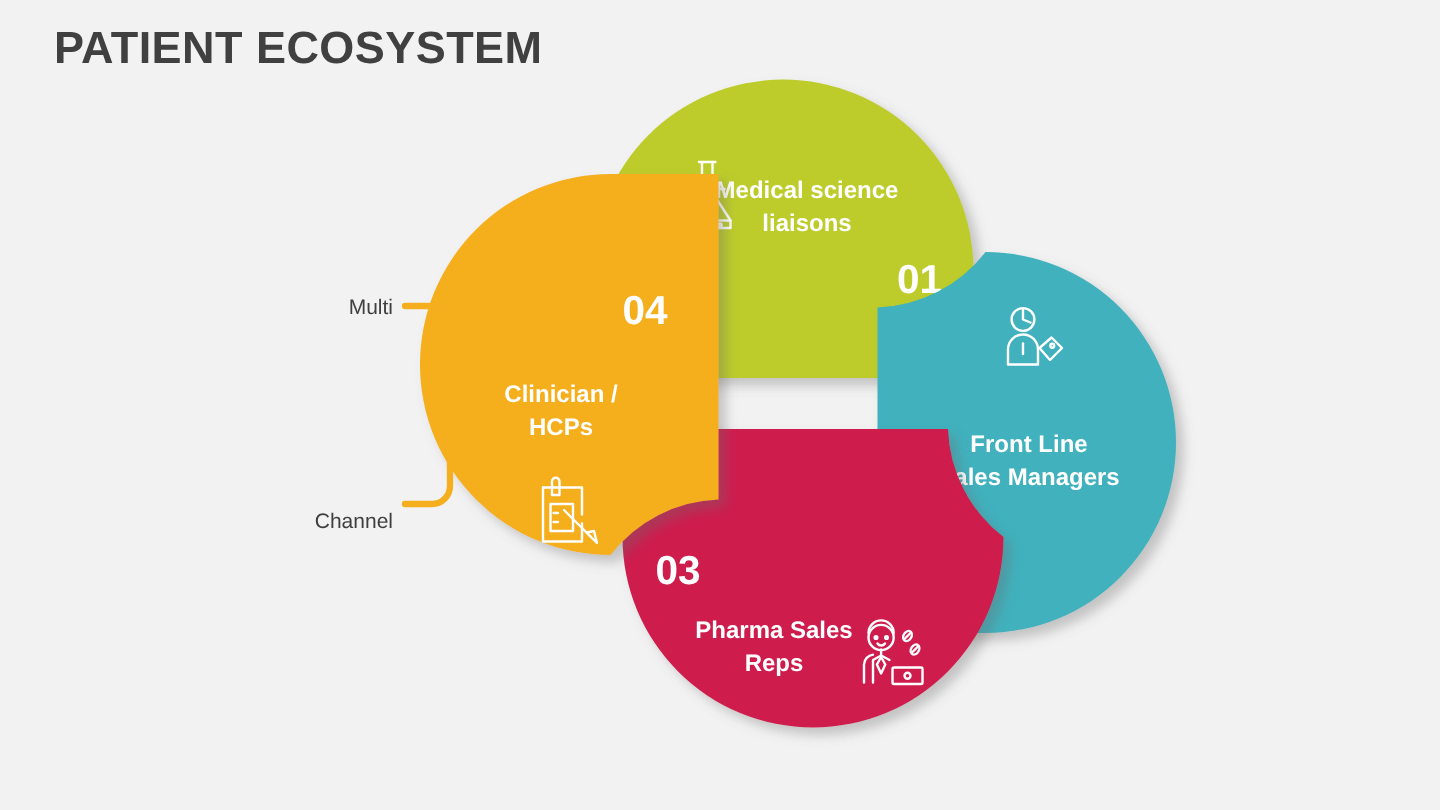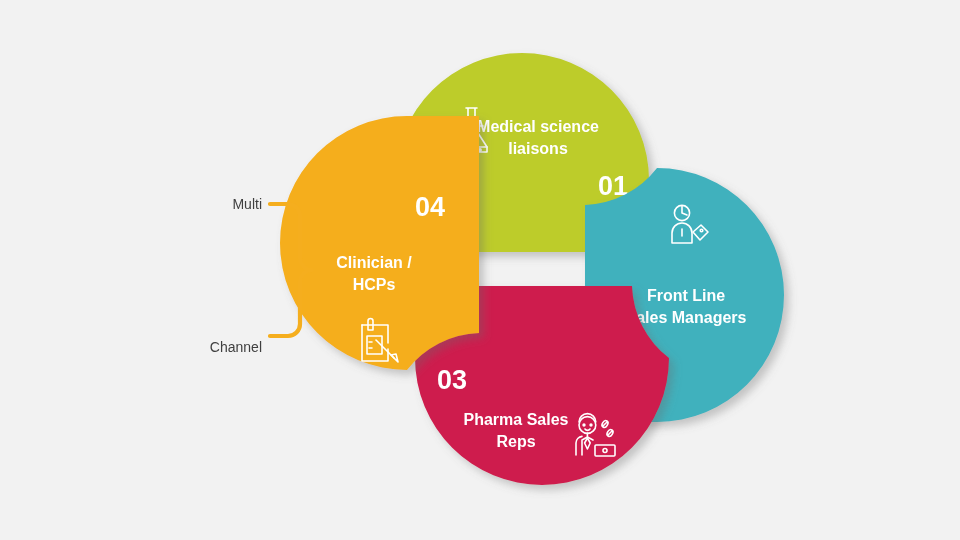--- a/index.html
+++ b/index.html
@@ -59,20 +59,21 @@
     stroke-width: 1.6;
     stroke-linecap: round;
     stroke-linejoin: round;
   }
 </style>
 </head>
 <body style="background: rgb(242, 242, 242);">
 
 <div id="slide">
 
+  <div id="page-title">PATIENT ECOSYSTEM</div>
 
   <svg id="diagram" viewBox="0 0 960 540">
 
     <defs>
       <filter id="petalShadow" x="-30%" y="-30%" width="180%" height="180%">
         <feDropShadow dx="5" dy="5" stdDeviation="4" flood-color="#6b6b6b" flood-opacity="0.35"></feDropShadow>
       </filter>
     </defs>
 
     <g>

